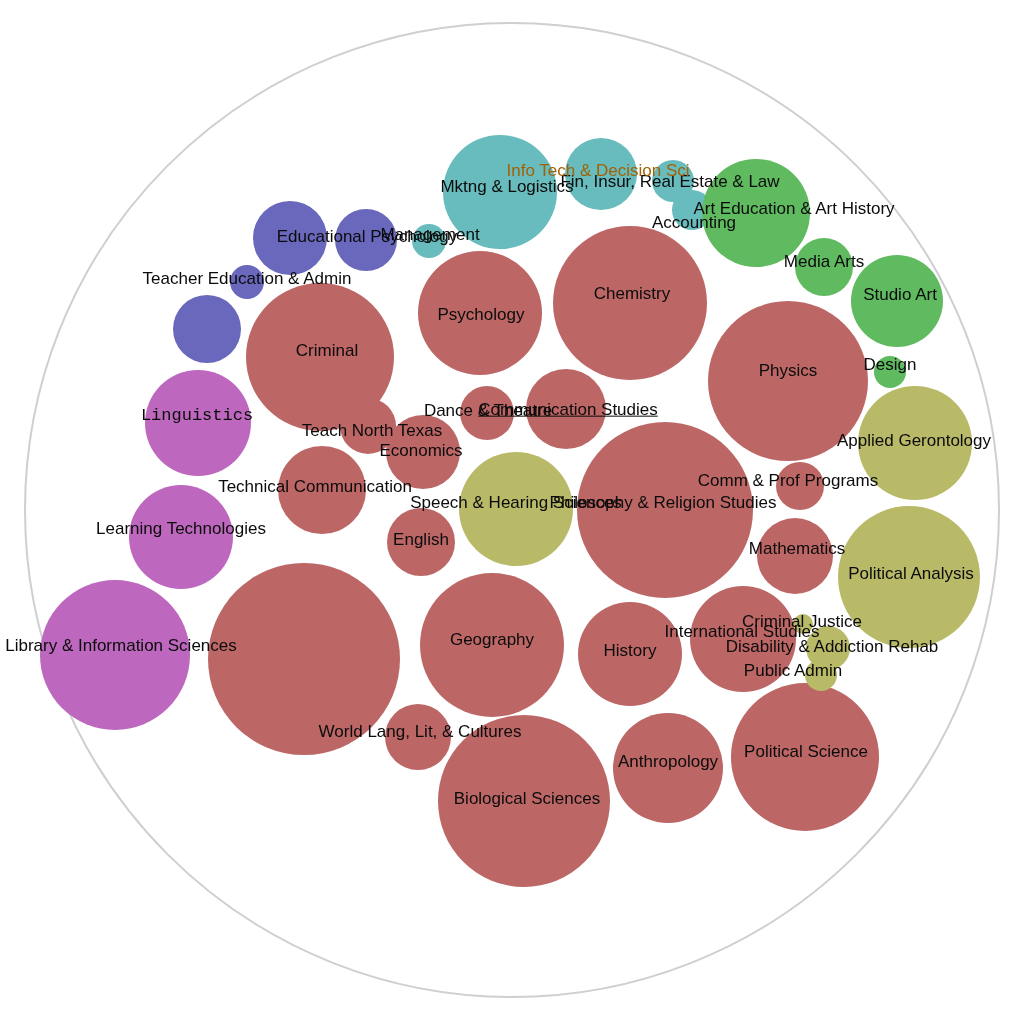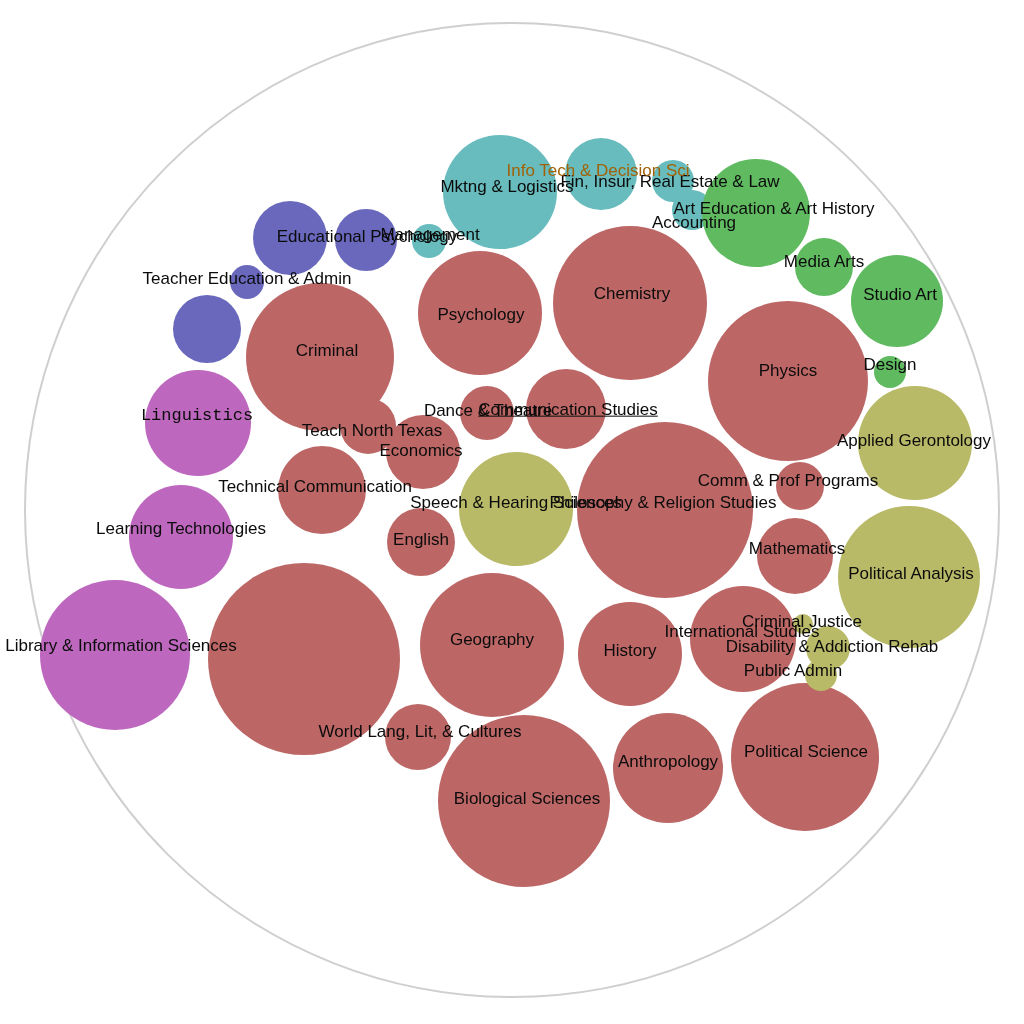--- a/index.html
+++ b/index.html
@@ -79,21 +79,21 @@
     <div class="bubble" style="left: 793px; top: 614px; width: 20px; height: 20px; background: rgb(185, 186, 104);"></div>
     <div class="bubble" style="left: 806px; top: 626px; width: 44px; height: 44px; background: rgb(185, 186, 104);"></div>
     <div class="bubble" style="left: 805px; top: 659px; width: 32px; height: 32px; background: rgb(185, 186, 104);"></div>
     <div class="bubble-label" style="left: 694px; top: 223px; color: rgb(11, 11, 11);">Accounting</div>
     <div class="bubble-label" style="left: 670px; top: 182px; color: rgb(11, 11, 11);">Fin, Insur, Real Estate &amp; Law</div>
     <div class="bubble-label" style="left: 507px; top: 187px; color: rgb(11, 11, 11);">Mktng &amp; Logistics</div>
     <div class="bubble-label" style="left: 598px; top: 171px; color: #a16207;">Info Tech &amp; Decision Sci</div>
     <div class="bubble-label" style="left: 430px; top: 235px; color: rgb(11, 11, 11);">Management</div>
     <div class="bubble-label" style="left: 367px; top: 237px; color: rgb(11, 11, 11);">Educational Psychology</div>
     <div class="bubble-label" style="left: 247px; top: 279px; color: rgb(11, 11, 11);">Teacher Education &amp; Admin</div>
-    <div class="bubble-label" style="left: 774px; top: 209px; color: rgb(11, 11, 11);">Art Education &amp; Art History</div>
+    <div class="bubble-label" style="left: 794px; top: 209px; color: rgb(11, 11, 11);">Art Education &amp; Art History</div>
     <div class="bubble-label" style="left: 824px; top: 262px; color: rgb(11, 11, 11);">Media Arts</div>
     <div class="bubble-label" style="left: 900px; top: 295px; color: rgb(11, 11, 11);">Studio Art</div>
     <div class="bubble-label" style="left: 890px; top: 365px; color: rgb(11, 11, 11);">Design</div>
     <div class="bubble-label" style="left: 197px; top: 416px; color: rgb(11, 11, 11); font-family: Liberation Mono, monospace;">Linguistics</div>
     <div class="bubble-label" style="left: 181px; top: 529px; color: rgb(11, 11, 11);">Learning Technologies</div>
     <div class="bubble-label" style="left: 121px; top: 646px; color: rgb(11, 11, 11);">Library &amp; Information Sciences</div>
     <div class="bubble-label" style="left: 481px; top: 315px; color: rgb(11, 11, 11);">Psychology</div>
     <div class="bubble-label" style="left: 632px; top: 294px; color: rgb(11, 11, 11);">Chemistry</div>
     <div class="bubble-label" style="left: 788px; top: 371px; color: rgb(11, 11, 11);">Physics</div>
     <div class="bubble-label" style="left: 327px; top: 351px; color: rgb(11, 11, 11);">Criminal</div>

